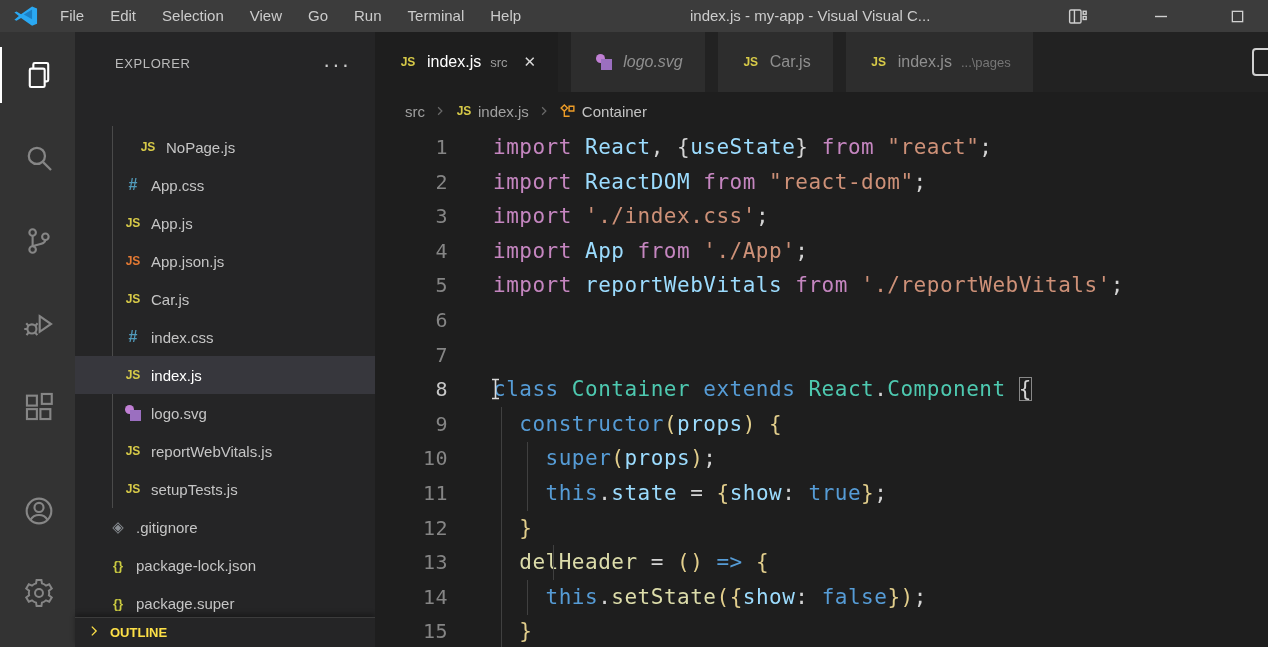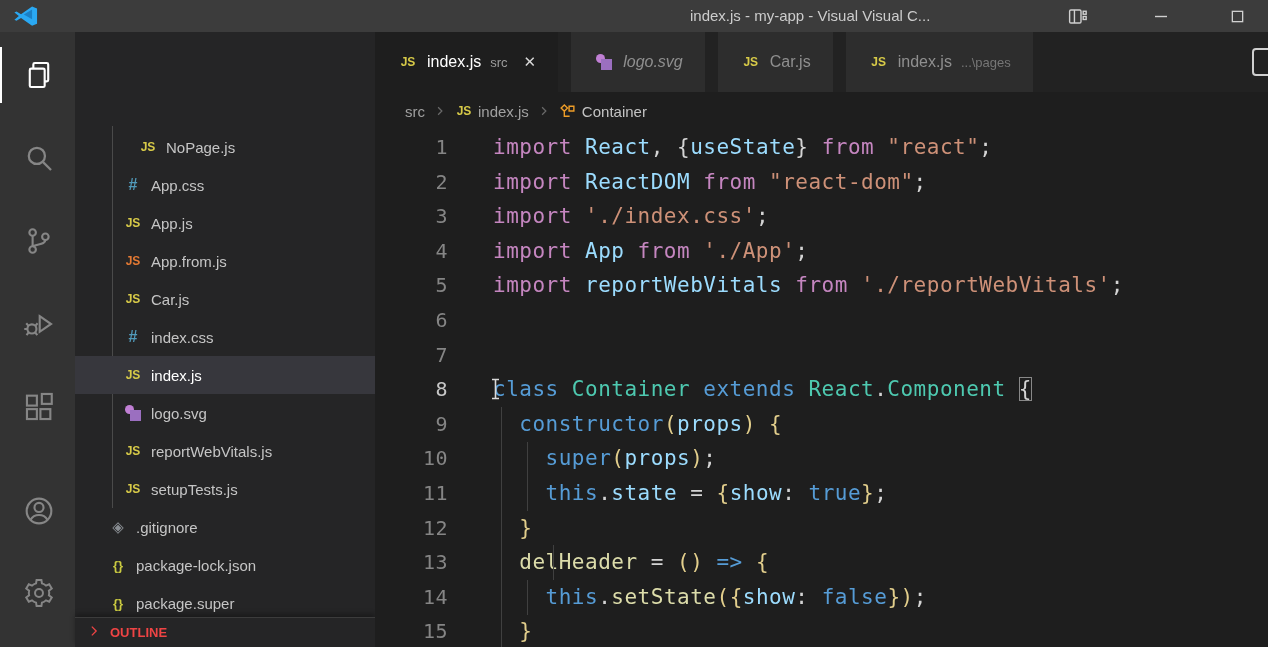--- a/index.html
+++ b/index.html
@@ -45,21 +45,21 @@
   .js-badge { font-size:12px; font-weight:bold; color:#d7ca48; font-family:"Liberation Sans",sans-serif; }
   .js-badge.test { color:#e37933; }
   .css-badge { font-size:16px; font-weight:bold; color:#519aba; }
   .json-badge { font-size:13px; font-weight:bold; color:#cbcb41; }
   .svg-badge { position:relative; width:16px; height:16px; }
   .svg-badge .c { position:absolute; left:0; top:0; width:9px; height:9px; border-radius:50%; background:#c07fd4; }
   .svg-badge .s { position:absolute; right:0; bottom:0; width:11px; height:11px; background:#9b6fc0; }
   .git-badge { color:#8a8f94; font-size:15px; }
   .outlinebar { position:absolute; bottom:0; left:0; right:0; height:30px; background:#252526;
                 border-top:1px solid #3c3c3c; display:flex; align-items:center; padding-left:12px;
-                font-weight:bold; font-size:13px; color:#ef4444; box-shadow:0 -3px 5px rgba(0,0,0,.3); }
+                font-weight:bold; font-size:13px; color:#fde047; box-shadow:0 -3px 5px rgba(0,0,0,.3); }
   .outlinebar .chev { margin-right:9px; }
 
   
   .editor { flex:1; position:relative; background:#1e1e1e; min-width:0; }
   .tabstrip { height:60px; background:#222222; display:flex; position:relative; overflow:hidden; }
   .tab { height:60px; background:#2d2d2d; color:#8f8f8f; display:flex; align-items:center;
          padding:0 22px; margin-right:13px; font-size:16px; cursor:pointer; white-space:nowrap; }
   .tab .file-icon { margin-right:8px; }
   .tab.active { background:#1e1e1e; color:#ffffff; }
   .tab .detail { font-size:13px; color:#767676; margin-left:9px; }
@@ -95,20 +95,30 @@
 </head>
 <body>
 
 <div class="app">
 
   <div class="titlebar">
     <svg class="vscode-logo" viewBox="0 0 24 24">
       <path fill="#2aa8f2" d="M17.6 2.6 7.4 11.8 3.2 8.6l-1.9 1 4.1 4.4-4.1 4.4 1.9 1 4.2-3.2 10.2 9.2 4.6-2.3V4.9z" transform="scale(1 0.78) translate(0 1.5)"></path>
       <path fill="#1b7fc4" d="M17.6 6.2v11.6L10 12z" transform="scale(1 0.78) translate(0 1.5)"></path>
     </svg>
+    <div class="menus" id="menus">
+        <span class="menu-item">File</span>
+        <span class="menu-item">Edit</span>
+        <span class="menu-item">Selection</span>
+        <span class="menu-item">View</span>
+        <span class="menu-item">Go</span>
+        <span class="menu-item">Run</span>
+        <span class="menu-item">Terminal</span>
+        <span class="menu-item">Help</span>
+      </div>
     <div class="window-title">index.js - my-app - Visual Visual C...</div>
     <div class="win-ctrl ctrl-layout">
       <svg width="21" height="21" viewBox="0 0 24 24" fill="none" stroke="currentColor" stroke-width="1.6">
         <rect x="3" y="4.5" width="13" height="15" rx="1.5"></rect>
           <line x1="8.5" y1="4.5" x2="8.5" y2="19.5"></line>
         <rect x="18.5" y="6" width="3.4" height="3.4"></rect>
           <rect x="18.5" y="12" width="3.4" height="3.4"></rect>
       </svg>
     </div>
     <div class="win-ctrl ctrl-min">
@@ -173,20 +183,24 @@
           <div class="ab-icon">
             <svg viewBox="0 0 24 24" fill="none" stroke="currentColor" stroke-width="1.4">
               <circle cx="12" cy="12" r="2.8"></circle>
               <path d="M19.2 12c0-.5-.1-1.1-.2-1.6l2-1.5-1.8-3.1-2.3 1a7.2 7.2 0 0 0-2.8-1.6L13.7 2.8h-3.4l-.4 2.4a7.2 7.2 0 0 0-2.8 1.6l-2.3-1-1.8 3.1 2 1.5a7.2 7.2 0 0 0 0 3.2l-2 1.5 1.8 3.1 2.3-1a7.2 7.2 0 0 0 2.8 1.6l.4 2.4h3.4l.4-2.4a7.2 7.2 0 0 0 2.8-1.6l2.3 1 1.8-3.1-2-1.5c.1-.5.2-1.1.2-1.6z"></path>
             </svg>
           </div>
         </div>
       </div>
 
     <div class="sidebar">
+      <div class="sb-header">
+        <span class="sb-title">EXPLORER</span>
+        <span class="sb-more">···</span>
+      </div>
       <div class="filelist" id="filelist">
         <div class="indent-guide"></div>
       <div class="file-row" style="padding-left: 62px;">
             <div class="file-icon">
               <span class="js-badge">JS</span>
             </div>
             <span>NoPage.js</span>
           </div>
           <div class="file-row" style="padding-left: 47px;">
             <div class="file-icon">
@@ -197,21 +211,21 @@
           <div class="file-row" style="padding-left: 47px;">
             <div class="file-icon">
               <span class="js-badge">JS</span>
             </div>
             <span>App.js</span>
           </div>
           <div class="file-row" style="padding-left: 47px;">
             <div class="file-icon">
               <span class="js-badge test">JS</span>
             </div>
-            <span>App.from.js</span>
+            <span>App.json.js</span>
           </div>
           <div class="file-row" style="padding-left: 47px;">
             <div class="file-icon">
               <span class="js-badge">JS</span>
             </div>
             <span>Car.js</span>
           </div>
           <div class="file-row" style="padding-left: 47px;">
             <div class="file-icon">
               <span class="css-badge">#</span>

